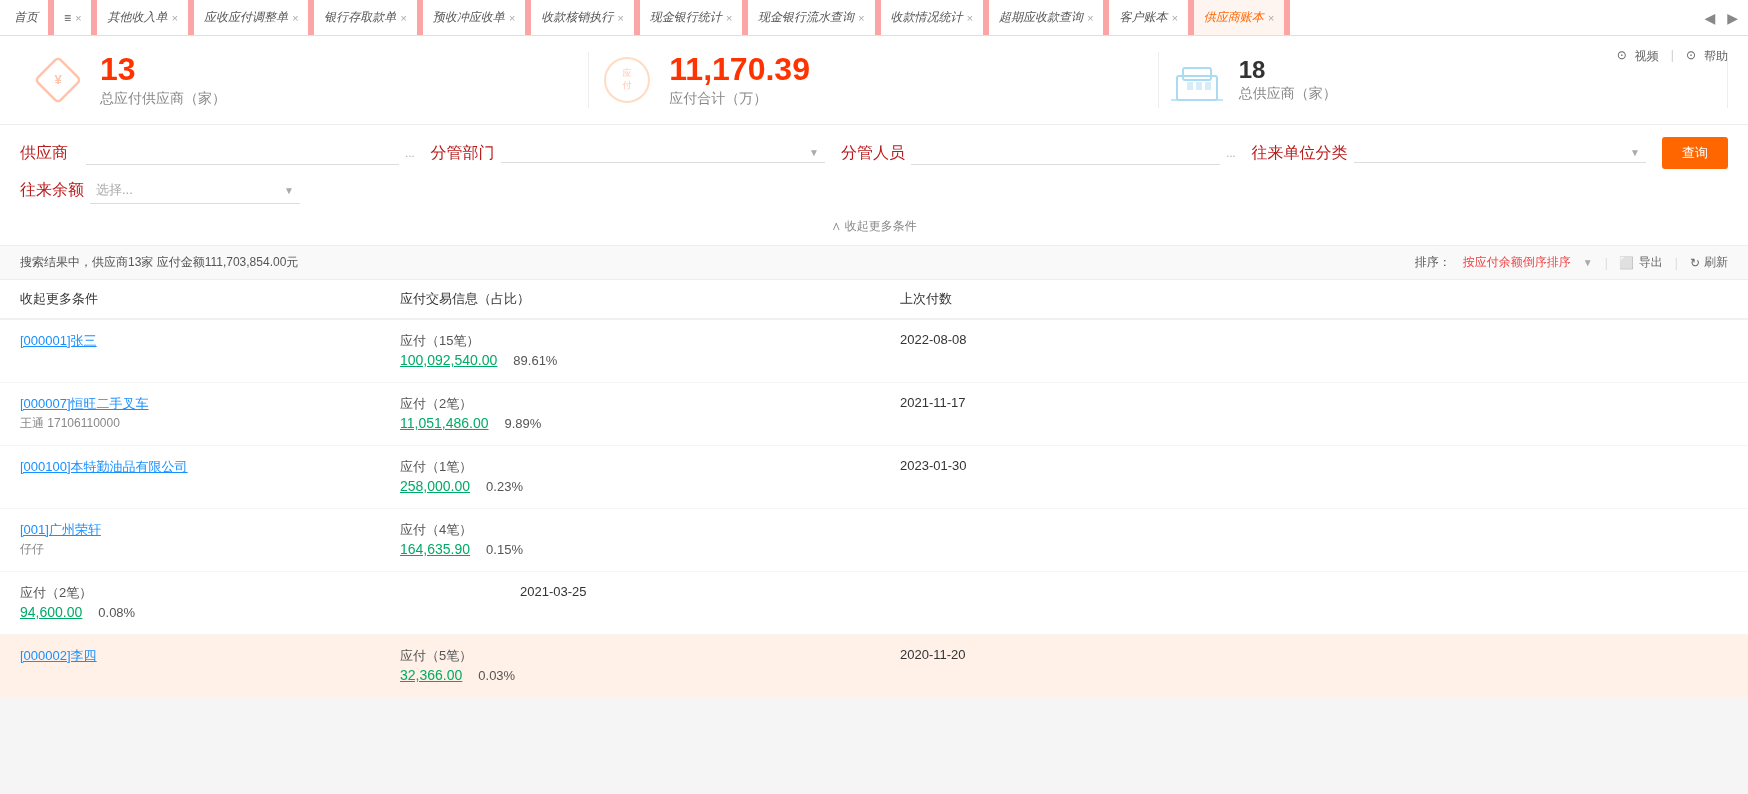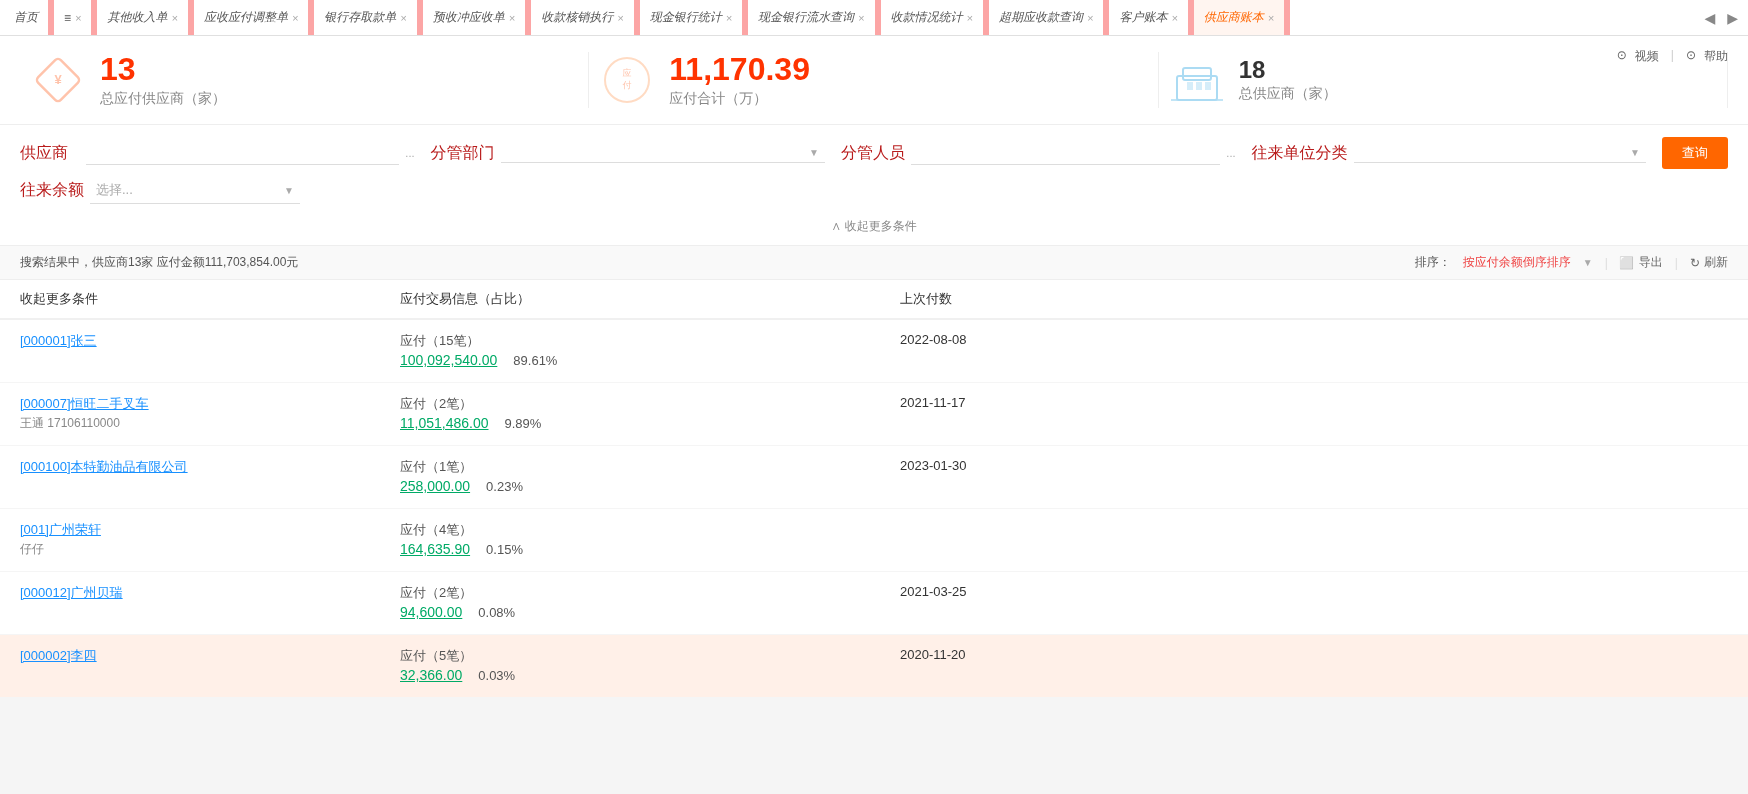--- a/index.html
+++ b/index.html
@@ -414,21 +414,20 @@
         <div class="col-transaction">
           <div class="trans-info">应付（4笔）</div>
           <div class="trans-row">
             <span class="trans-amount">164,635.90</span>
             <span class="trans-percent">0.15%</span>
           </div>
         </div>
         <div class="col-last-pay last-pay"></div>
       </div>
       <div class="table-row">
-        <div class="col-supplier"><span class="supplier-link">[000012]广州贝瑞</span></div>
         <div class="col-transaction">
           <div class="trans-info">应付（2笔）</div>
           <div class="trans-row">
             <span class="trans-amount">94,600.00</span>
             <span class="trans-percent">0.08%</span>
           </div>
         </div>
         <div class="col-last-pay last-pay">2021-03-25</div>
       </div>
       <div class="table-row highlighted">

